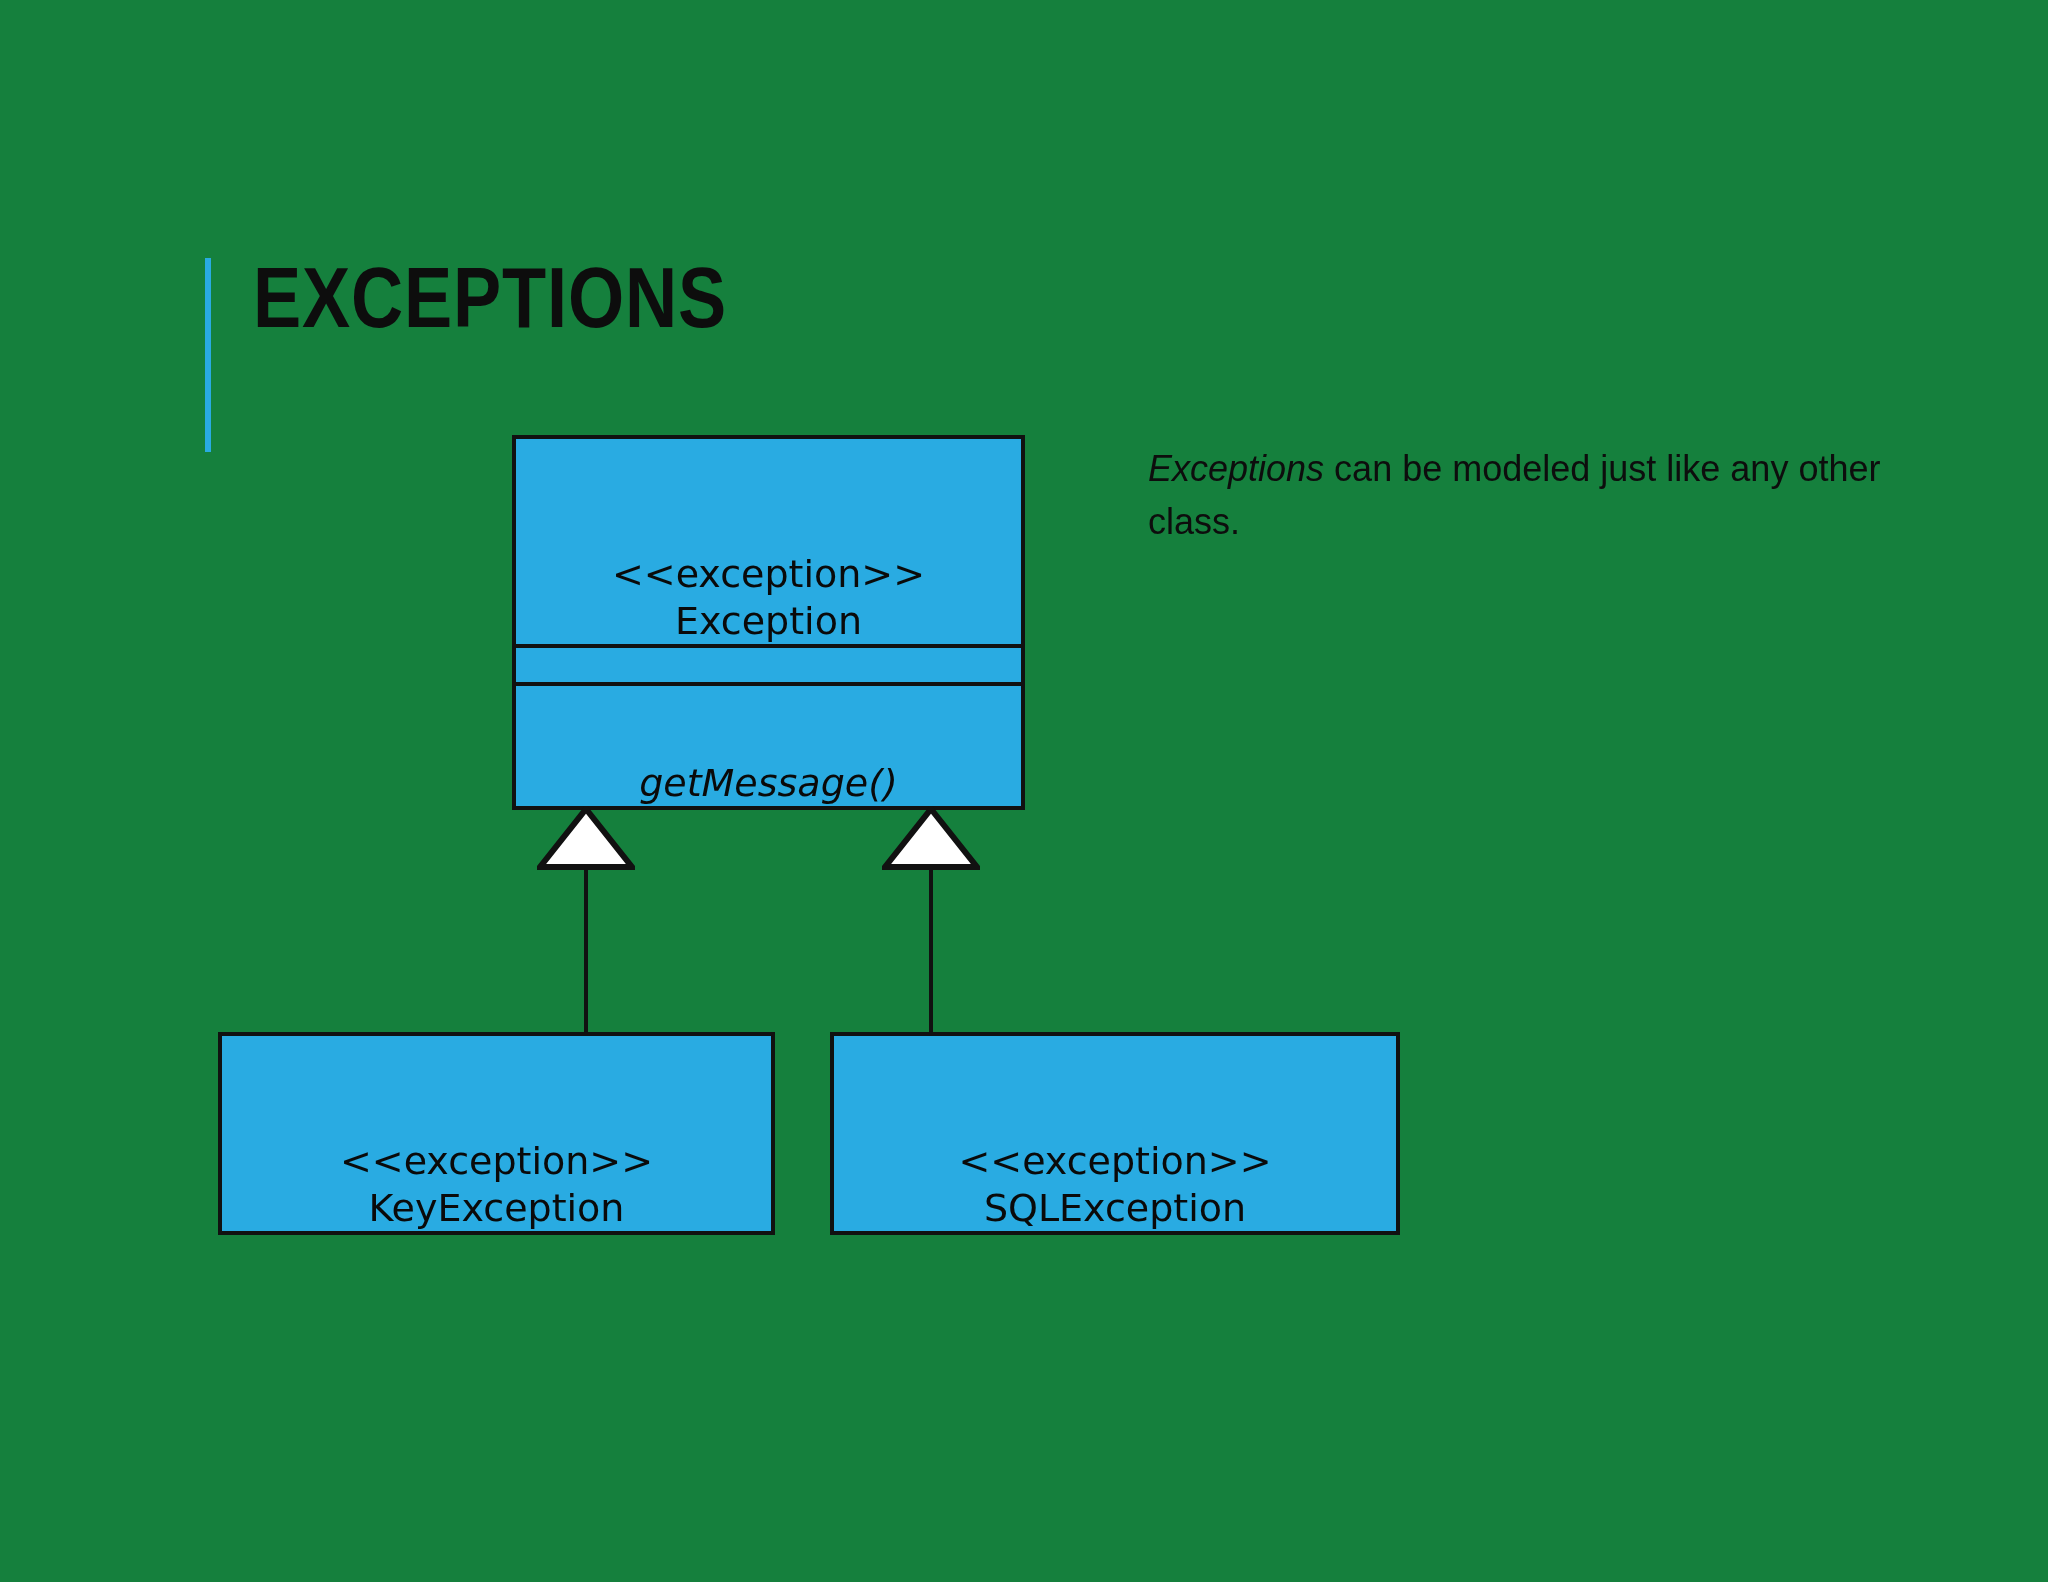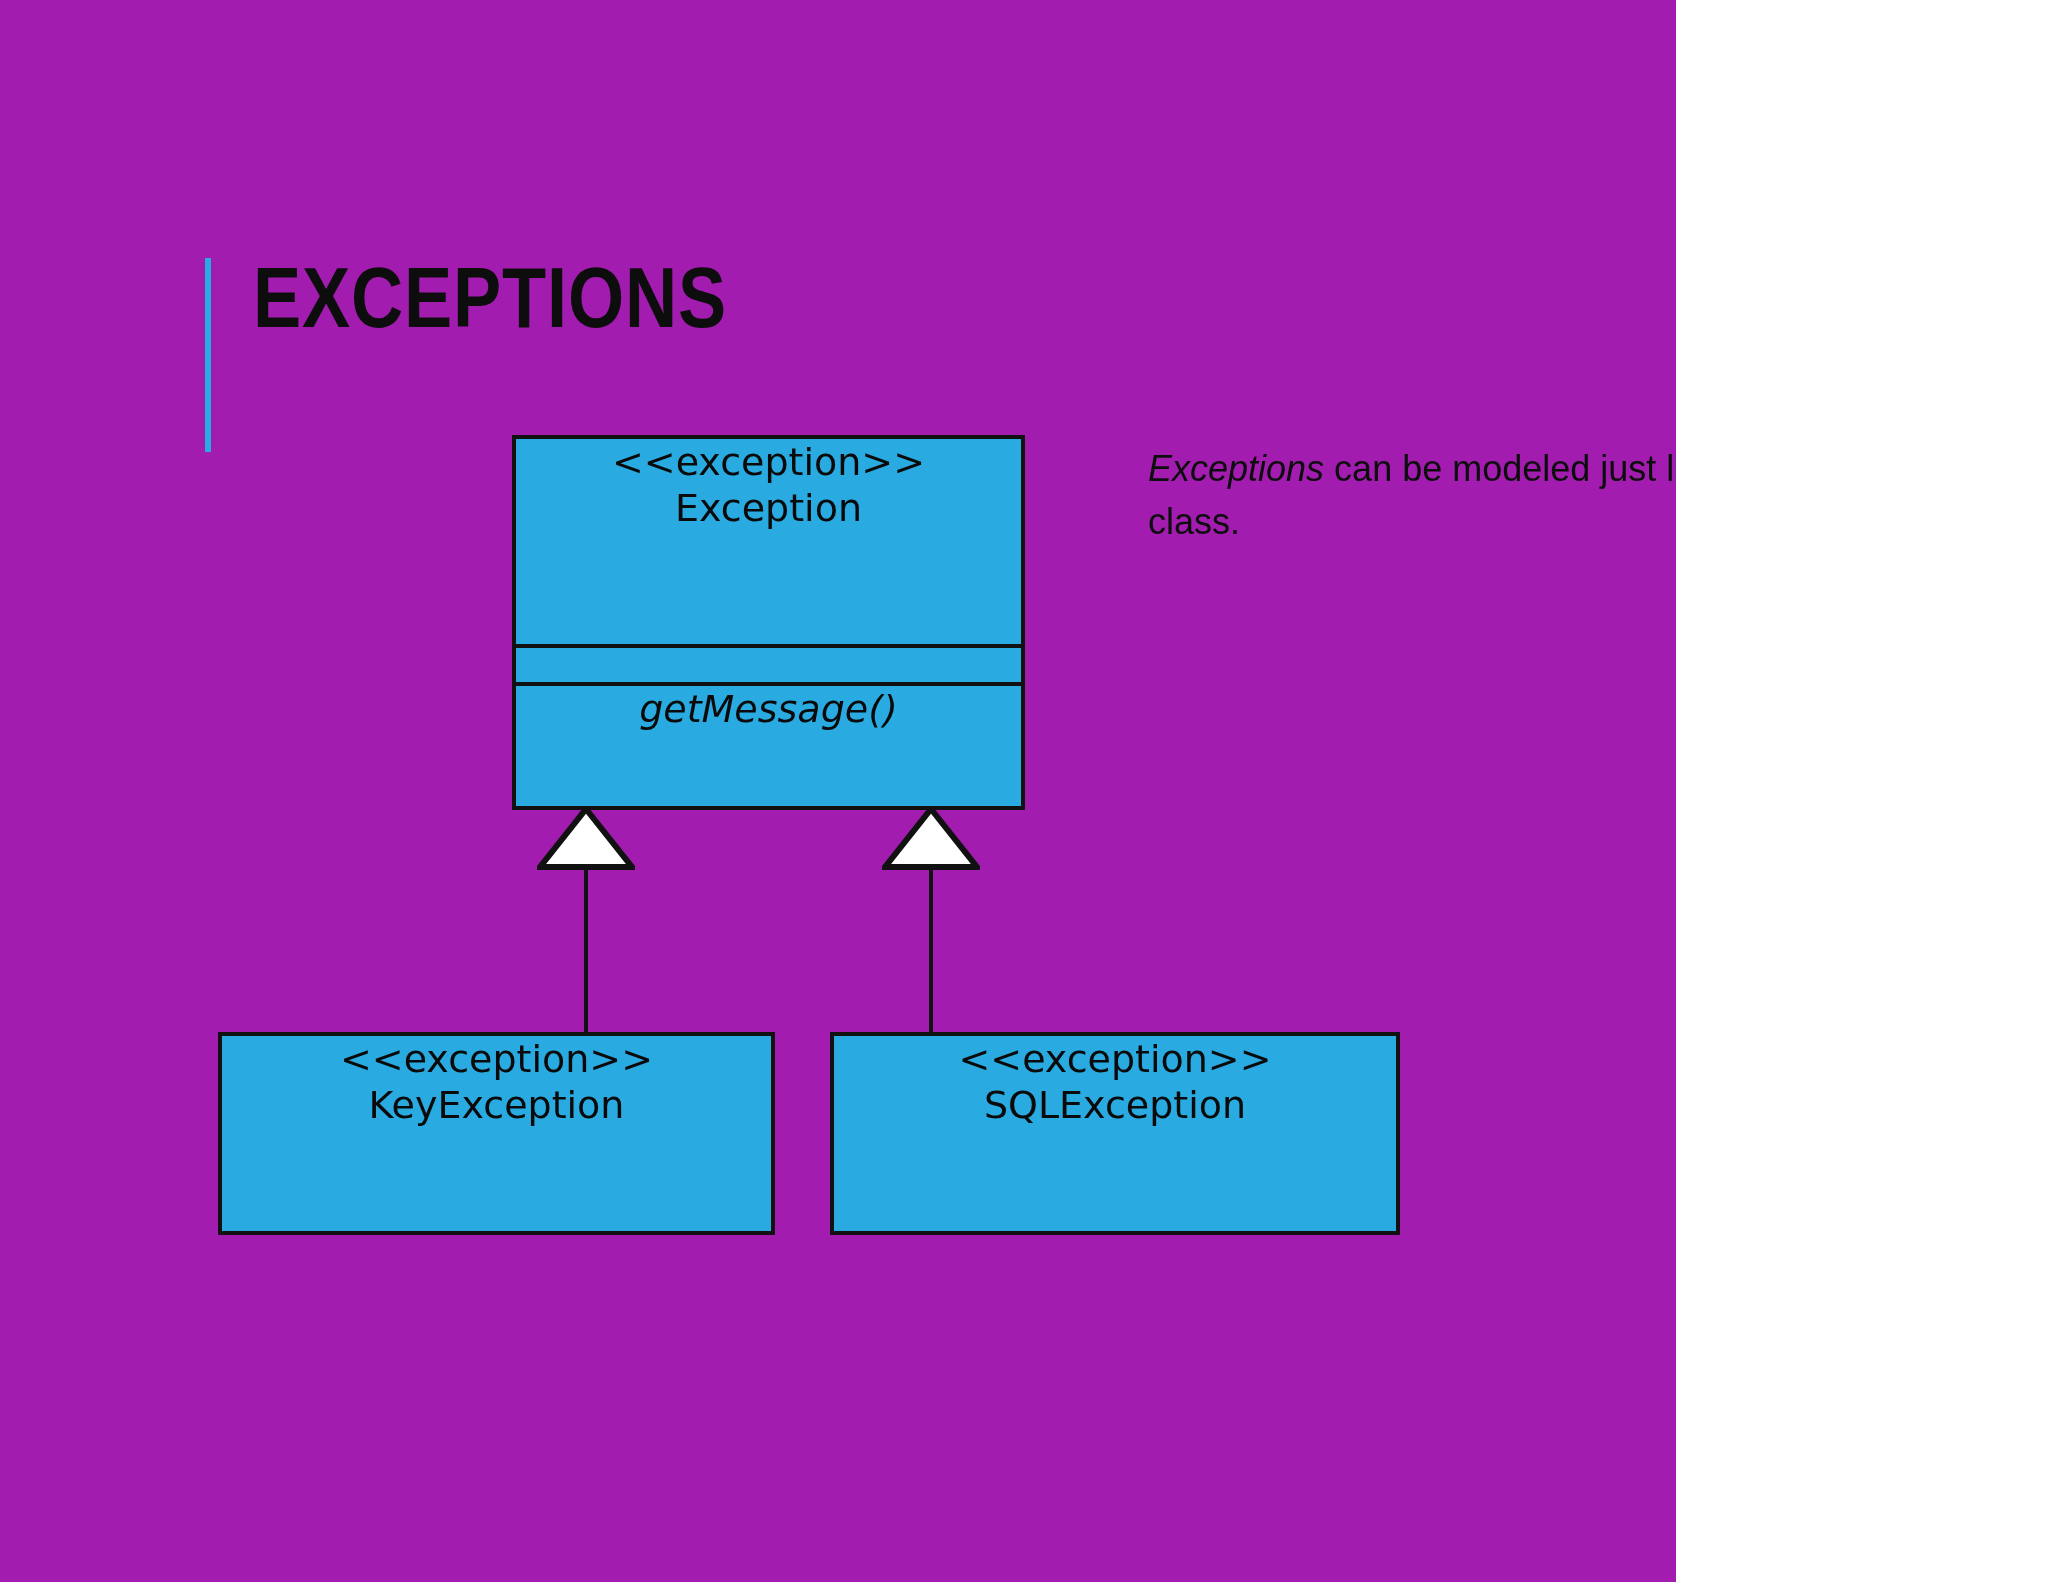--- a/index.html
+++ b/index.html
@@ -5,23 +5,23 @@
   html, body {
     margin: 0;
     padding: 0;
     background: #ffffff;
   }
   body {
     font-family: "Liberation Sans", sans-serif;
   }
   #slide {
     position: relative;
-    width: 1676px;
+    width: 2048px;
     height: 1582px;
-    background: #a21caf;
+    background: #15803d;
     overflow: hidden;
   }
 
   
   #title-accent-bar {
     position: absolute;
     left: 205px;
     top: 258px;
     width: 6px;
     height: 194px;
@@ -52,21 +52,21 @@
   .uml-compartment {
     box-sizing: border-box;
     text-align: center;
     color: #0a0a0a;
     font-family: "DejaVu Sans", sans-serif;
     font-size: 38px;
     line-height: 1.22;
     display: flex;
     flex-direction: column;
     align-items: center;
-    justify-content: flex-start;
+    justify-content: flex-end;
   }
   .compartment-divider {
     border-top: 4px solid #111111;
   }
 
   #parent-class-box {
     left: 512px;
     top: 435px;
     width: 513px;
     height: 375px;

